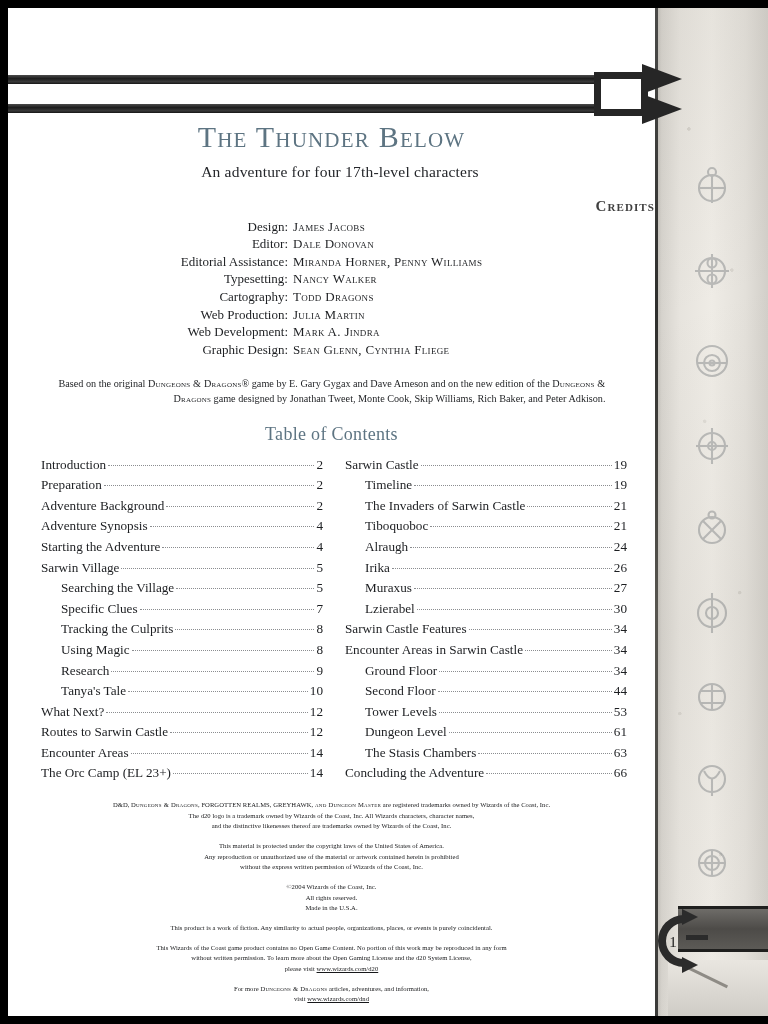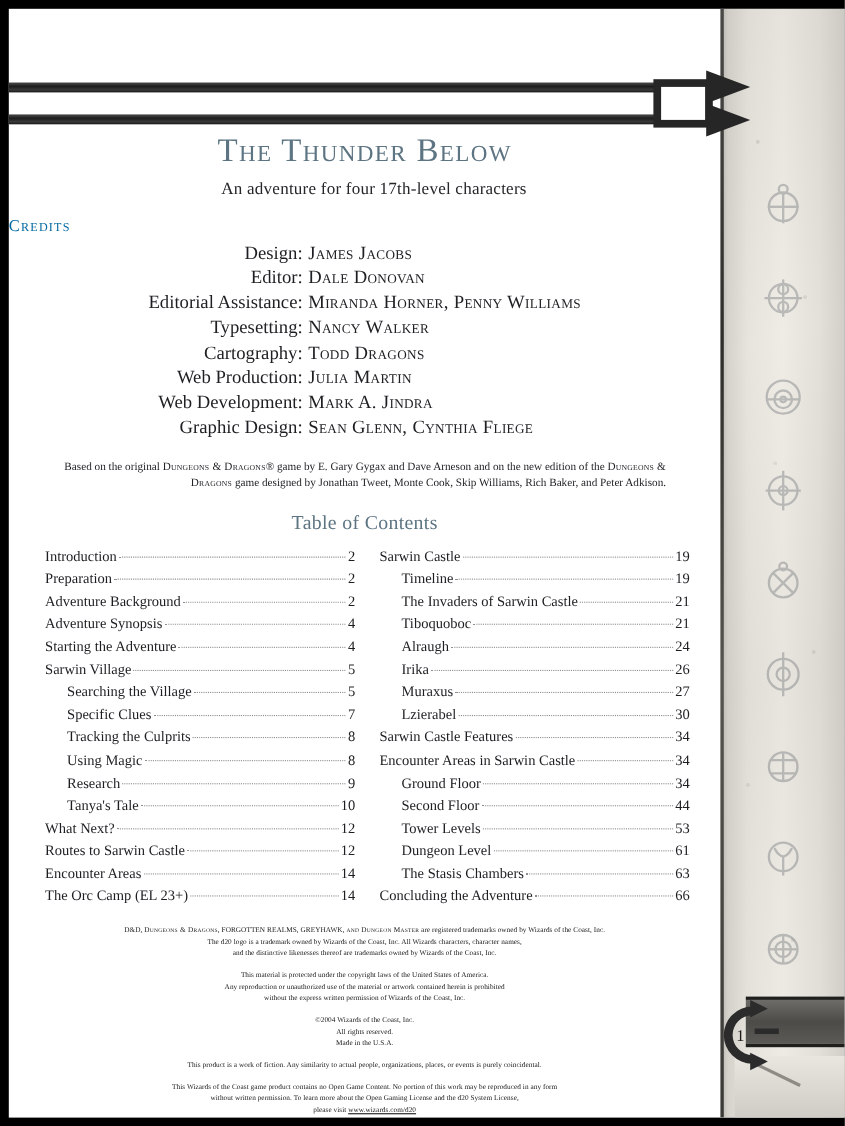--- a/index.html
+++ b/index.html
@@ -94,32 +94,32 @@
   .subtitle {
     text-align: center;
     font-size: 15.5px;
     color: #24262a;
     margin-top: 9px;
     letter-spacing: .2px;
     padding-left: 17px;
   }
 
   .section-head {
-    text-align: left;
-    color: #0369a1;
+    text-align: right;
+    color: #404040;
     font-size: 15px;
     letter-spacing: 1.1px;
     font-variant: small-caps;
     margin-top: 17px;
-    font-weight: normal;
+    font-weight: bold;
   }
 
   
   .credits { margin: 3px auto 0; border-collapse: collapse; }
-  .credits td { font-size: 17px; color: #1d1f22; padding: 0.5px 0; line-height: 1.28; }
+  .credits td { font-size: 13px; color: #1d1f22; padding: 0.5px 0; line-height: 1.28; }
   .credits td.role { text-align: right; padding-right: 5px; }
   .credits td.name { text-align: left; font-variant: small-caps; letter-spacing: .3px; }
 
   .basedon {
     margin: 18px auto 0;
     width: 548px;
     text-align: right;
     font-size: 10.2px;
     line-height: 1.45;
     color: #1d1f22;

